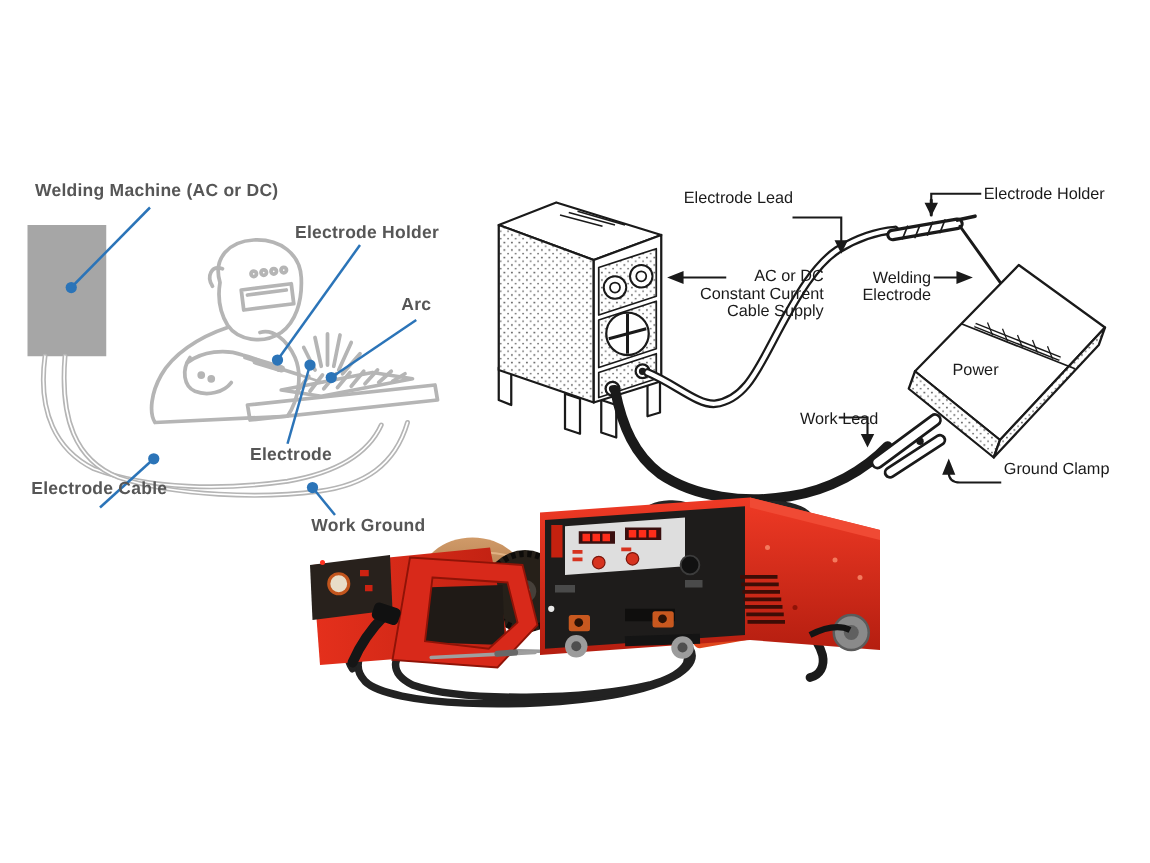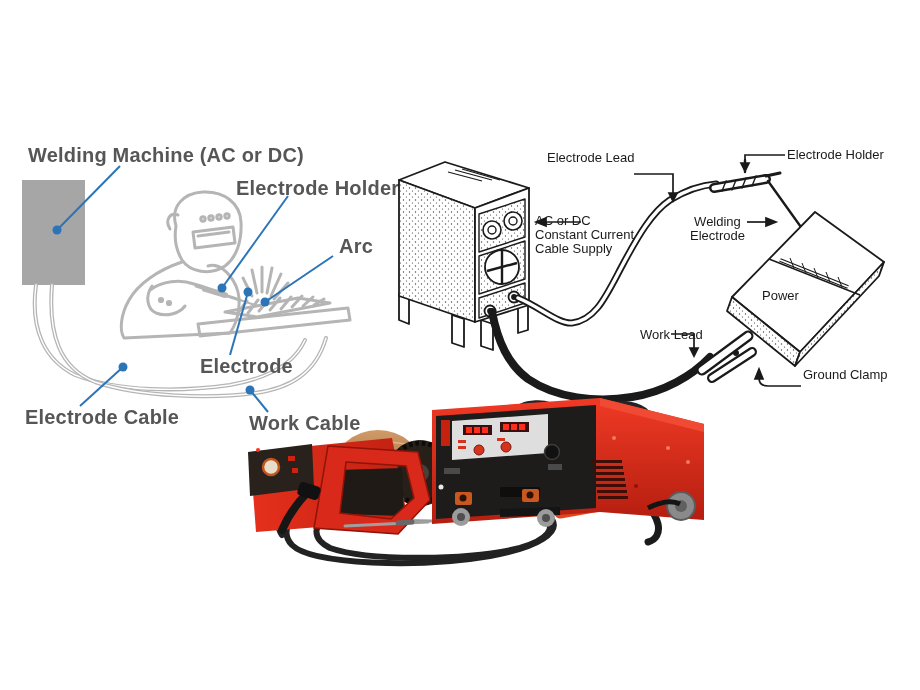--- a/index.html
+++ b/index.html
@@ -1,23 +1,23 @@
 <!DOCTYPE html>
 <html><head>
 <meta charset="utf-8">
 <style>
   html,body{margin:0;padding:0;background:#ffffff;}
   .canvas{position:relative;width:920px;height:690px;background:#ffffff;overflow:hidden;
           font-family:"Liberation Sans",sans-serif;}
   .art{position:absolute;}
   .lbl{position:absolute;white-space:nowrap;}
-  .lbl-left{font-size:20px;font-weight:bold;color:#565656;letter-spacing:.2px;}
+  .lbl-left{font-size:14px;font-weight:bold;color:#565656;letter-spacing:.2px;}
   .lbl-right{font-size:13px;color:#1a1a1a;line-height:14px;}
-  .ps-block{text-align:left;width:124px;white-space:normal;}
-  .we-block{text-align:center;white-space:normal;}
+  .ps-block{text-align:right;width:124px;white-space:normal;}
+  .we-block{text-align:right;white-space:normal;}
 </style>
 </head>
 <body>
 
 <div class="canvas">
 
   <svg class="art" style="left:0;top:130px" width="370" height="315" viewBox="0 130 370 315">
 
     <g>
       <rect x="22" y="180" width="63" height="105" fill="#a6a6a6"></rect>
@@ -84,24 +84,24 @@
       <circle cx="222" cy="288" r="4.5"></circle>
       <circle cx="265" cy="302" r="4.5"></circle>
       <circle cx="248" cy="292" r="4.5"></circle>
       <circle cx="123" cy="367" r="4.5"></circle>
       <circle cx="250" cy="390" r="4.5"></circle>
     </g>
   </svg>
 
   <div class="lbl lbl-left" style="left:28px;top:144px">Welding Machine (AC or DC)</div>
   <div class="lbl lbl-left" style="left:236px;top:177px">Electrode Holder</div>
-  <div class="lbl lbl-left" style="left:339px;top:235px">Arc</div>
+  <div class="lbl lbl-left" style="left:321px;top:235px">Arc</div>
   <div class="lbl lbl-left" style="left:200px;top:355px">Electrode</div>
-  <div class="lbl lbl-left" style="left:25px;top:406px">Electrode Cable</div>
-  <div class="lbl lbl-left" style="left:249px;top:412px">Work Cable</div>
+  <div class="lbl lbl-left" style="left:25px;top:382px">Electrode Cable</div>
+  <div class="lbl lbl-left" style="left:249px;top:412px">Work Ground</div>
 
   <svg class="art" style="left:385px;top:135px" width="535" height="270" viewBox="385 135 535 270">
     <defs>
       <pattern id="stip" width="6" height="6" patternUnits="userSpaceOnUse">
         <rect width="6" height="6" fill="#ffffff"></rect>
         <circle cx="1.5" cy="2" r="0.7" fill="#444"></circle>
         <circle cx="4.5" cy="5" r="0.6" fill="#444"></circle>
       </pattern>
     </defs>
 

